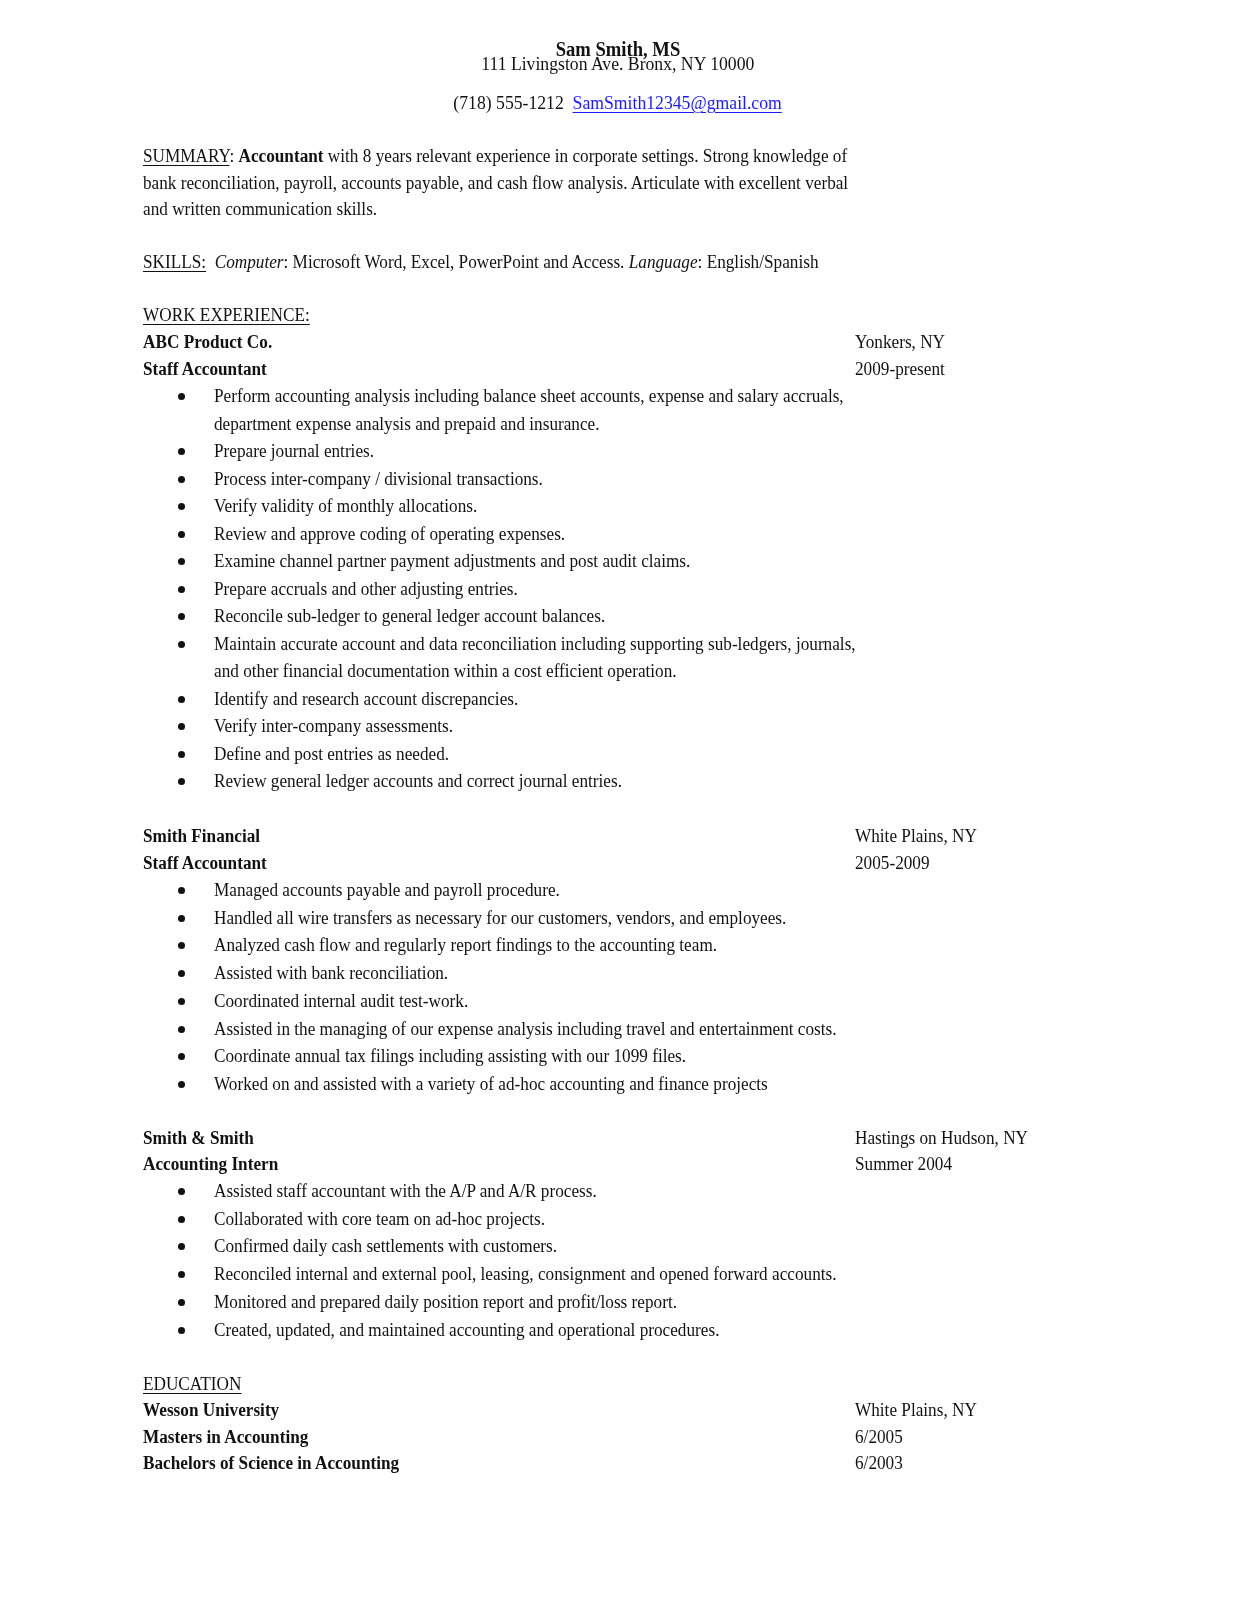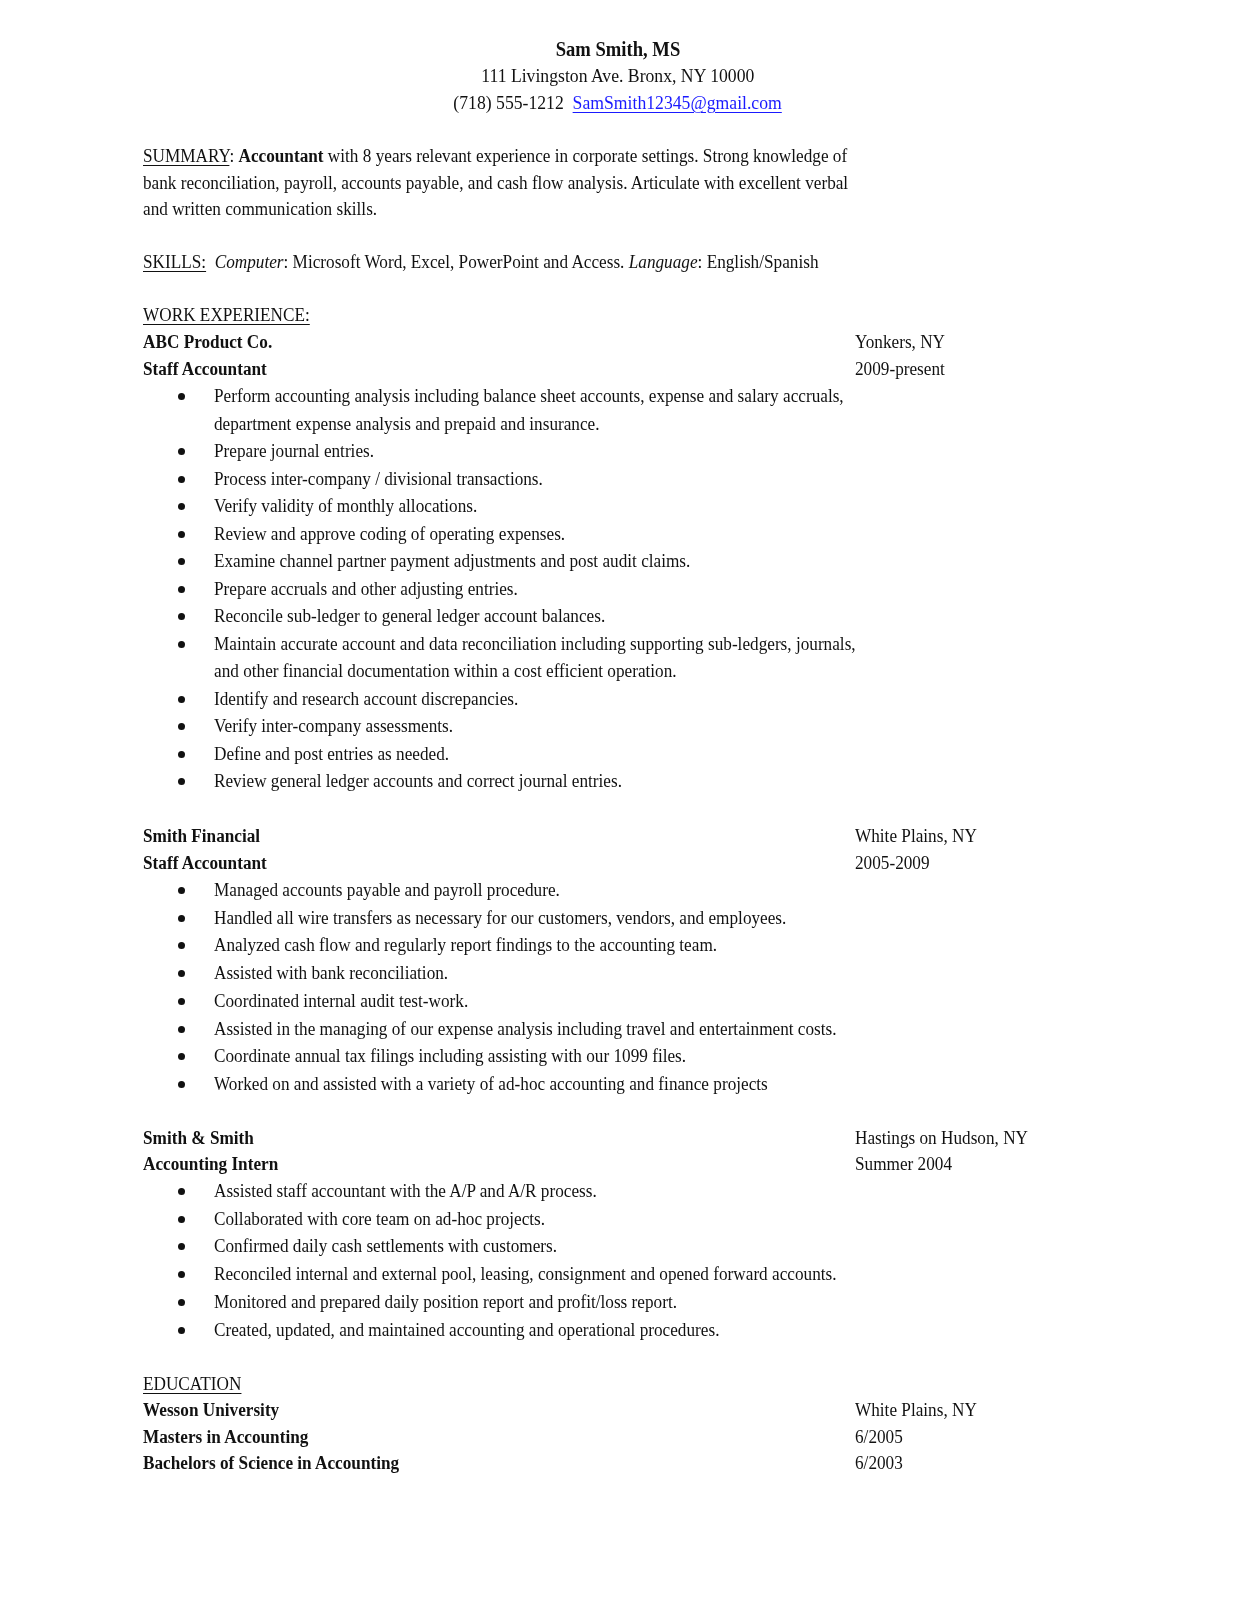--- a/index.html
+++ b/index.html
@@ -28,21 +28,21 @@
     position: absolute; width: 7px; height: 7px; border-radius: 50%; background: #111;
   }
   .right { position: absolute; white-space: nowrap; line-height: 27.6px; transform-origin: 0 50%; transform: scaleX(0.93); }
 </style>
 </head>
 <body>
 
 <div class="page">
 
   <div class="center b" style="top:36px; font-size:20px;"><span class="inner">Sam Smith, MS</span></div>
-  <div class="center" style="top:63px;"><span class="inner">111 Livingston Ave.  Bronx, NY 10000</span></div>
+  <div class="center" style="top:51px;"><span class="inner">111 Livingston Ave.  Bronx, NY 10000</span></div>
   <div class="center" style="top:90px;text-align:center;"><span class="inner"><span>(718) 555-1212</span>&nbsp;&nbsp;<span class="link">SamSmith12345@gmail.com</span></span></div>
 
   <div class="line" style="left:143px; top:143px;"><span class="u">SUMMARY</span>: <span class="b">Accountant</span><span> with 8 years relevant experience in corporate settings. Strong knowledge of</span></div>
   <div class="line" style="left:143px; top:170px;">bank reconciliation, payroll, accounts payable, and cash flow analysis. Articulate with excellent verbal</div>
   <div class="line" style="left:143px; top:196px;">and written communication skills.</div>
 
   <div class="line" style="left:143px; top:249px;"><span class="u">SKILLS:</span>&nbsp; <span class="i">Computer</span><span>: Microsoft Word, Excel, PowerPoint and Access. </span><span class="i">Language</span><span>: English/Spanish</span></div>
 
   <div class="line u" style="left:143px; top:302px;">WORK EXPERIENCE:</div>
 

